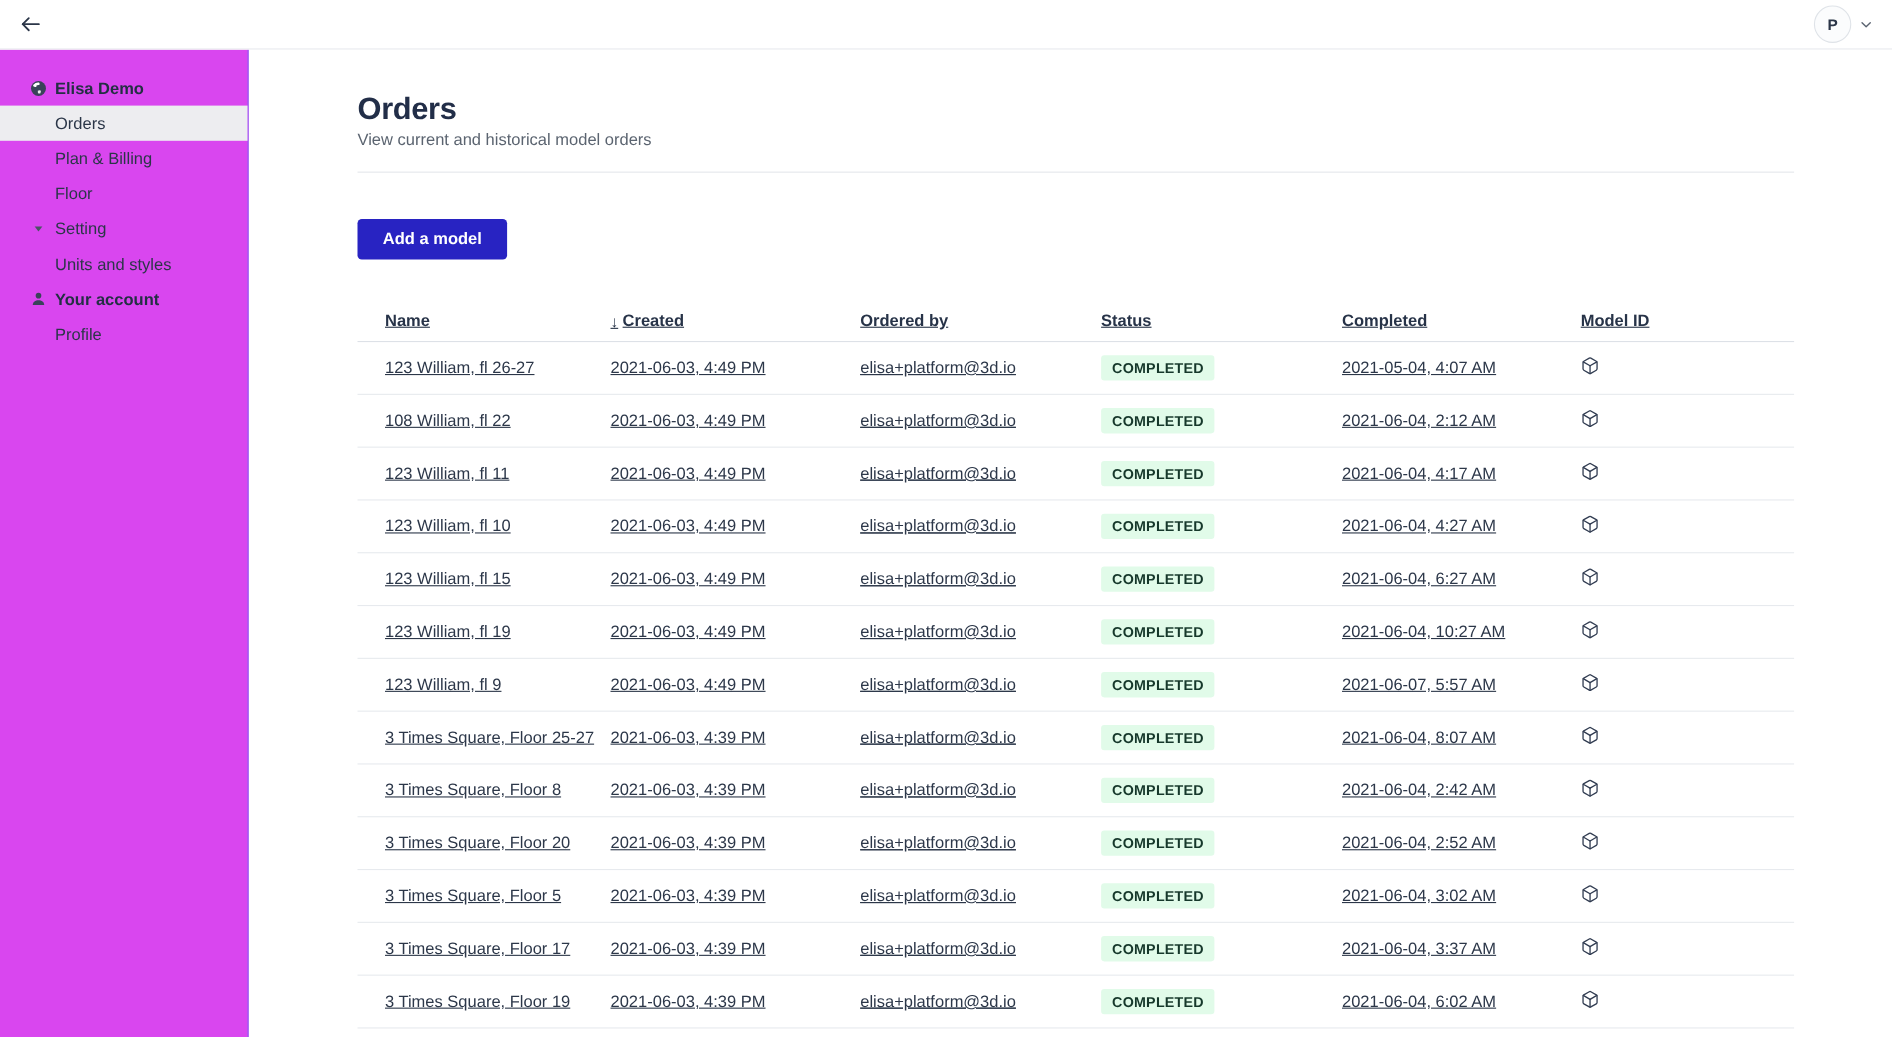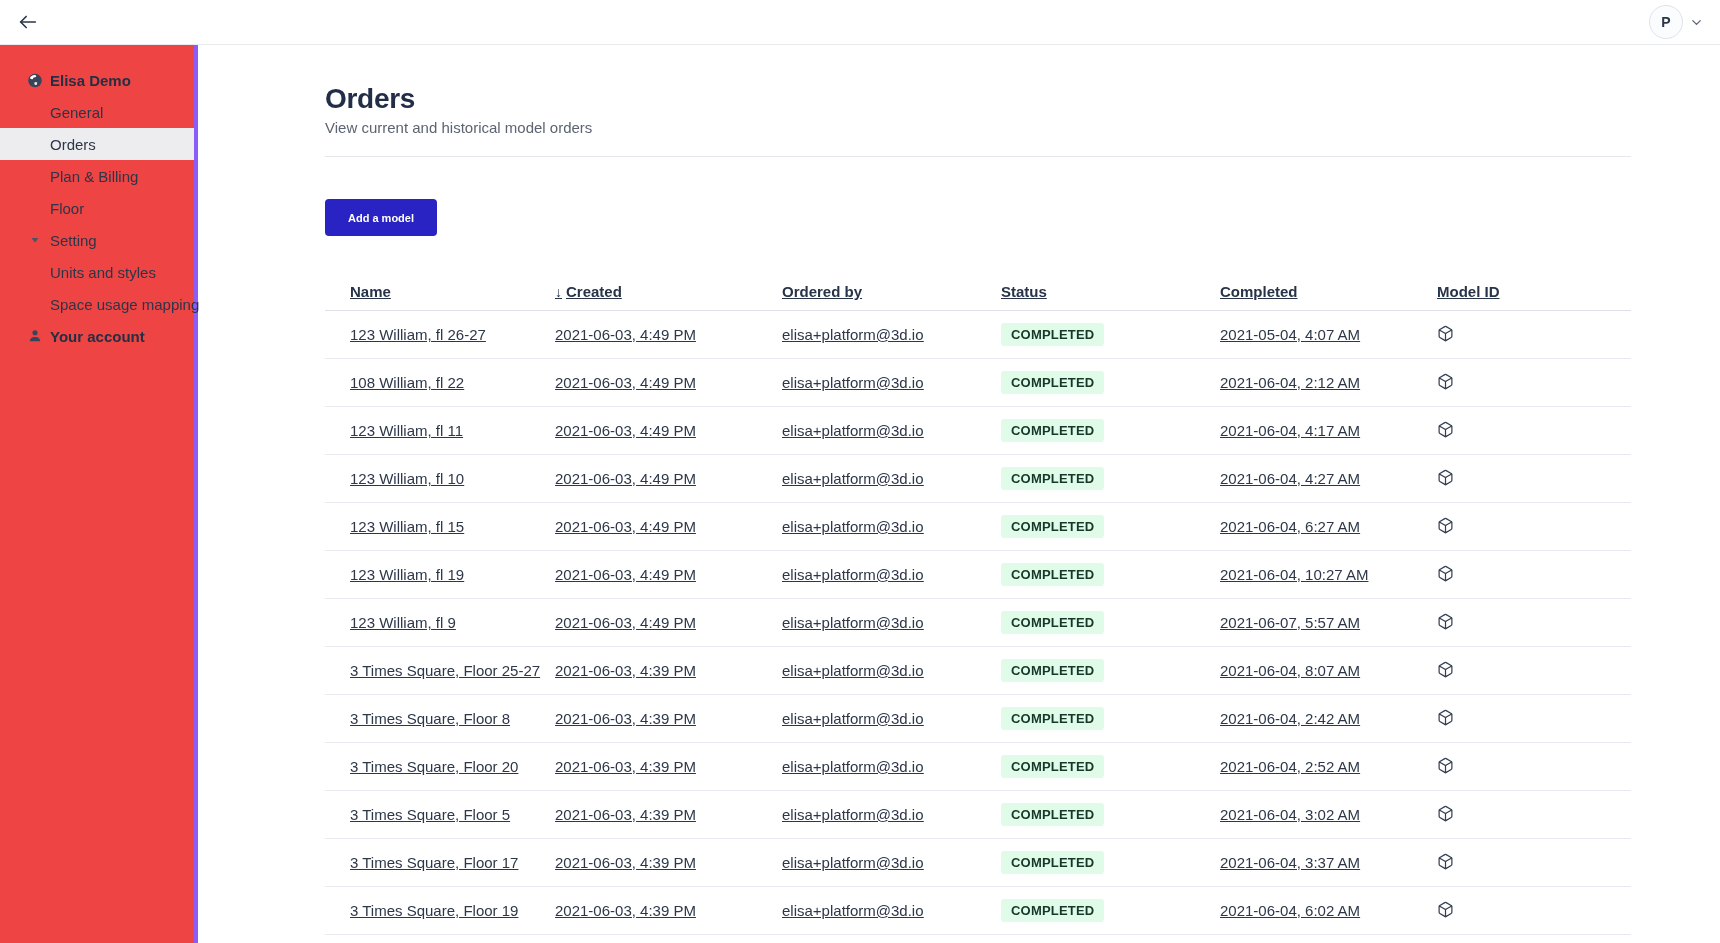--- a/index.html
+++ b/index.html
@@ -13,39 +13,39 @@
             padding:0 16px 0 12px; z-index:5; }
   .back-btn { width:32px; height:32px; display:flex; align-items:center; justify-content:center;
               background:none; border:none; cursor:pointer; }
   .user-area { display:flex; align-items:center; gap:6px; }
   .avatar { width:34px; height:34px; border-radius:50%; background:#fbfcfd;
             border:1px solid #dfe3e8; display:flex; align-items:center; justify-content:center;
             font-size:14px; font-weight:bold; color:#2b3648; cursor:pointer; }
   .chev { display:flex; align-items:center; cursor:pointer; }
 
   
-  .sidebar { position:absolute; top:45px; left:0; width:198px; bottom:0;
-             background:#ef4444; border-right:4px solid #8b5cf6; padding-top:19px; }
+  .sidebar { position:absolute; top:45px; left:0; width:226px; bottom:0;
+             background:#d946ef; border-right:1px solid #8b5cf6; padding-top:19px; }
   .side-item { height:32px; display:flex; align-items:center; padding-left:50px;
                font-size:15px; color:#2b3648; cursor:pointer; white-space:nowrap; }
   .side-item.withicon { padding-left:27px; gap:7px; }
   .side-item.sub { }
   .side-item.active { background:#ededf0; }
   .side-item .bold { font-weight:bold; color:#232f43; }
   .icn { display:flex; align-items:center; justify-content:center; width:16px; }
 
   
   .main { position:absolute; top:45px; left:226px; right:0; bottom:0;
           padding:38px 89px 0 99px; overflow:hidden; }
   h1.page-title { font-size:28px; font-weight:bold; color:#222e48; letter-spacing:-0.3px; }
   .subtitle { margin-top:4px; font-size:15px; color:#5b6470; }
   .divider { margin-top:20px; border:none; border-top:1px solid #e4e7ec; }
   .add-btn { margin-top:42px; height:37px; padding:0 23px;
              background:var(--primary-button,#2823c2); color:#fff;
-             font-family:"Liberation Sans",sans-serif; font-size:11px; font-weight:bold;
+             font-family:"Liberation Sans",sans-serif; font-size:15px; font-weight:bold;
              border:none; border-radius:4px; cursor:pointer; }
 
   
   .table { margin-top:37px; width:1306px; }
   .thead, .trow { display:grid;
                   grid-template-columns:230px 227px 219px 219px 217px 194px;
                   align-items:center;text-decoration:underline; }
   .thead { height:38px; border-bottom:1px solid #dde1e7;
            font-size:15px; font-weight:bold; color:#273348; }
   .thead .th { display:flex; align-items:center; gap:4px; cursor:pointer; }
@@ -86,55 +86,52 @@
   <div class="side-item withicon">
     <span class="icn">
       <svg width="17" height="17" viewBox="0 0 20 20">
         <circle cx="10" cy="10" r="8.5" fill="#39435a"></circle>
         <path d="M4.2 5.6 Q6.8 2.6 10.6 3.1 L11.6 5.1 Q10 6.6 8 6.3 L7.4 8.2 Q5.4 8.7 3.8 7.2 Z" fill="#fff"></path>
         <path d="M9.2 12.6 Q11.2 11.4 12.8 12.6 L12.2 15.2 Q10.6 16.2 9.4 15.1 Z" fill="#fff" opacity="0.9"></path>
       </svg>
     </span>
     <span class="bold">Elisa Demo</span>
   </div>
-  <div class="side-item">
-    <span>General</span>
-  </div>
   <div class="side-item active">
     <span>Orders</span>
   </div>
   <div class="side-item">
     <span>Plan &amp; Billing</span>
   </div>
   <div class="side-item">
     <span>Floor</span>
   </div>
   <div class="side-item withicon">
     <span class="icn">
       <svg width="10" height="10" viewBox="0 0 10 10">
           <path d="M1.5 3 L8.5 3 L5 7.5 Z" fill="#4a5464"></path>
         </svg>
     </span>
     <span>Setting</span>
   </div>
   <div class="side-item sub">
     <span>Units and styles</span>
-  </div>
-  <div class="side-item sub">
-    <span>Space usage mapping</span>
   </div>
   <div class="side-item withicon">
     <span class="icn">
       <svg width="16" height="16" viewBox="0 0 20 20" fill="#39435a">
         <circle cx="10" cy="6" r="3.2"></circle>
         <path d="M3.5 16.5c0-3.6 3-5.4 6.5-5.4s6.5 1.8 6.5 5.4z"></path>
       </svg>
     </span>
     <span class="bold">Your account</span>
   </div>
+  <div class="side-item">
+    <span>Profile</span>
+  </div>
 </aside>
 
 <main class="main">
   <h1 class="page-title">Orders</h1>
   <p class="subtitle">View current and historical model orders</p>
   <hr class="divider">
   <button class="add-btn">Add a model</button>
 
   <section class="table">
     <div class="thead">

